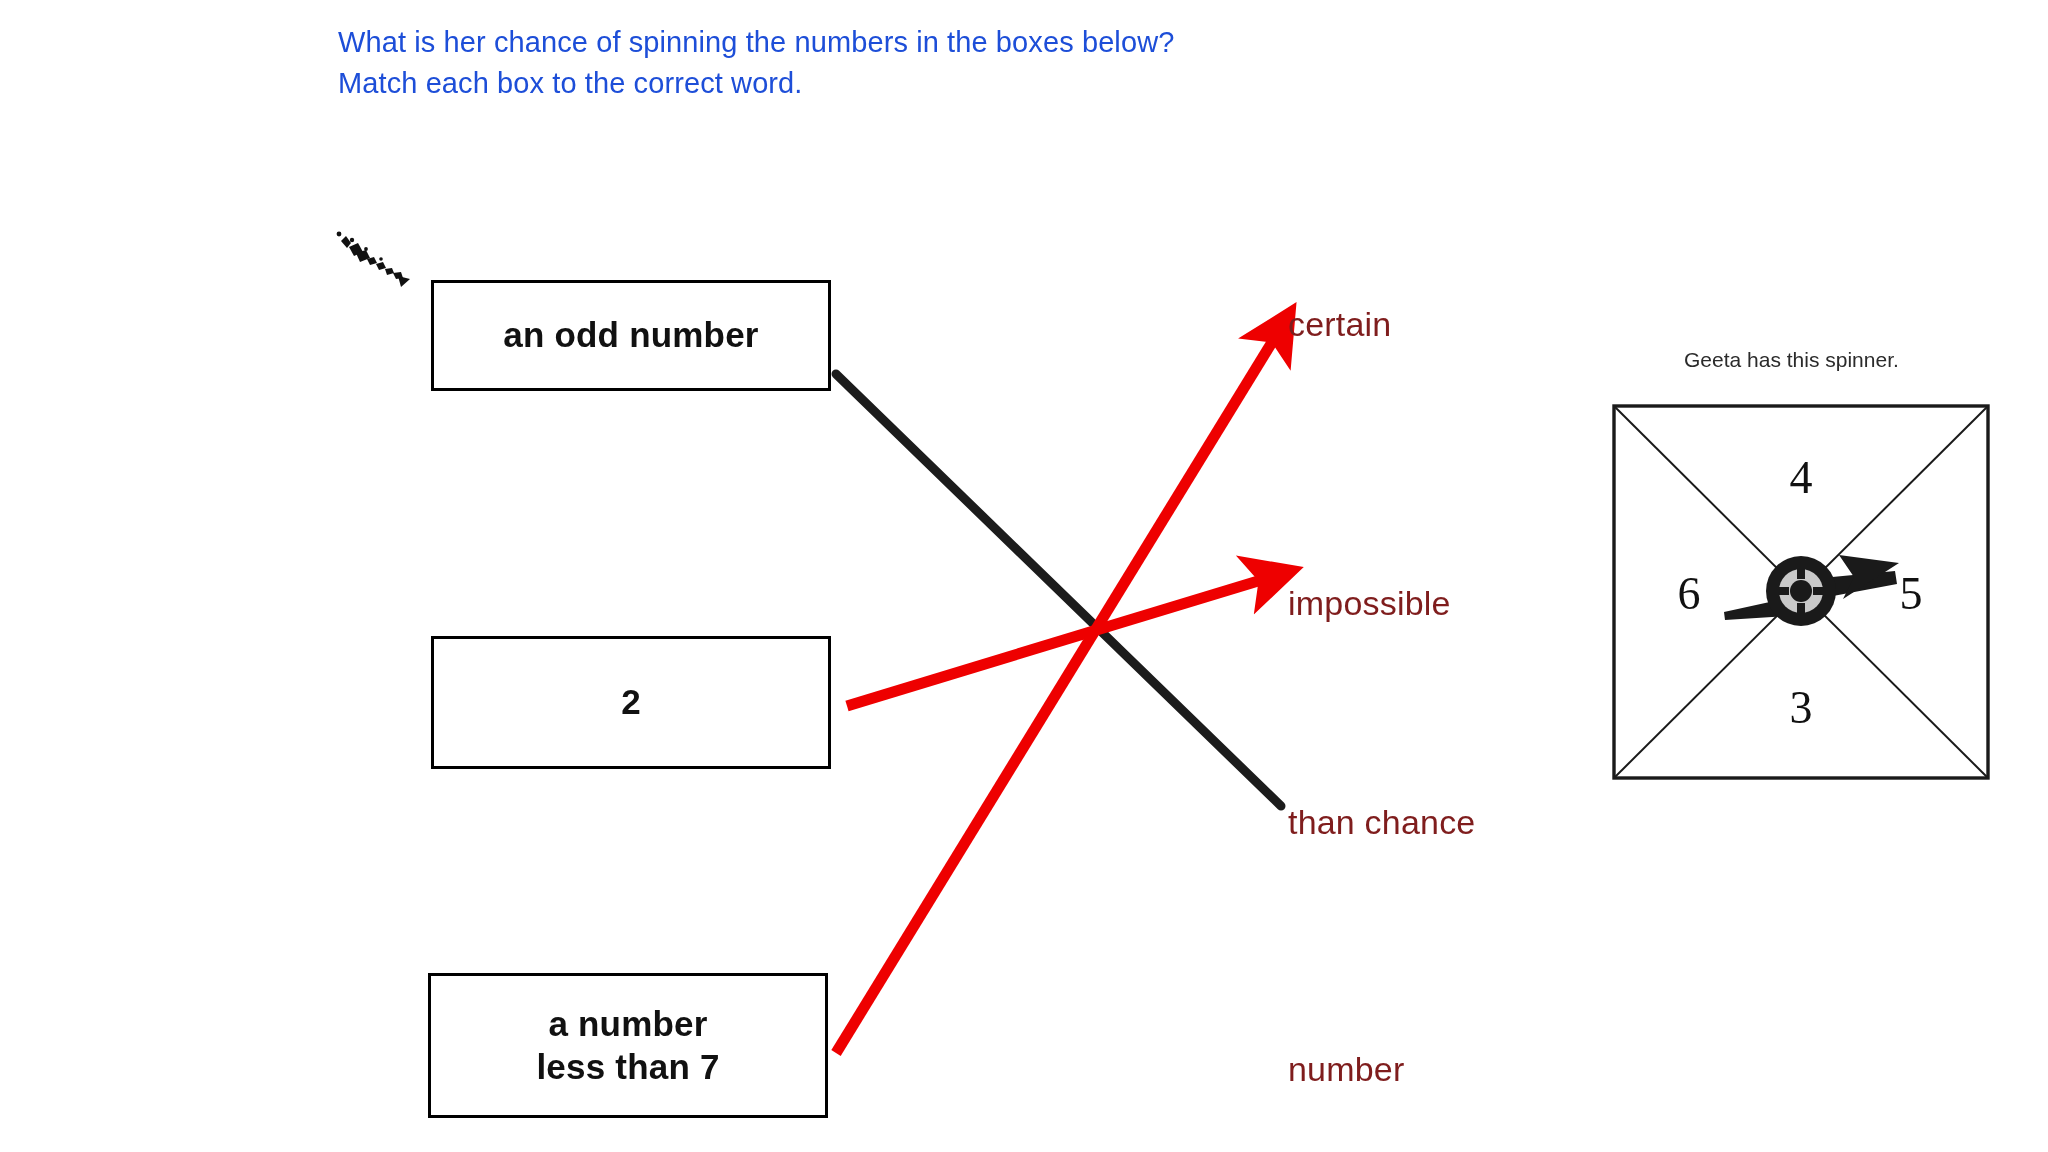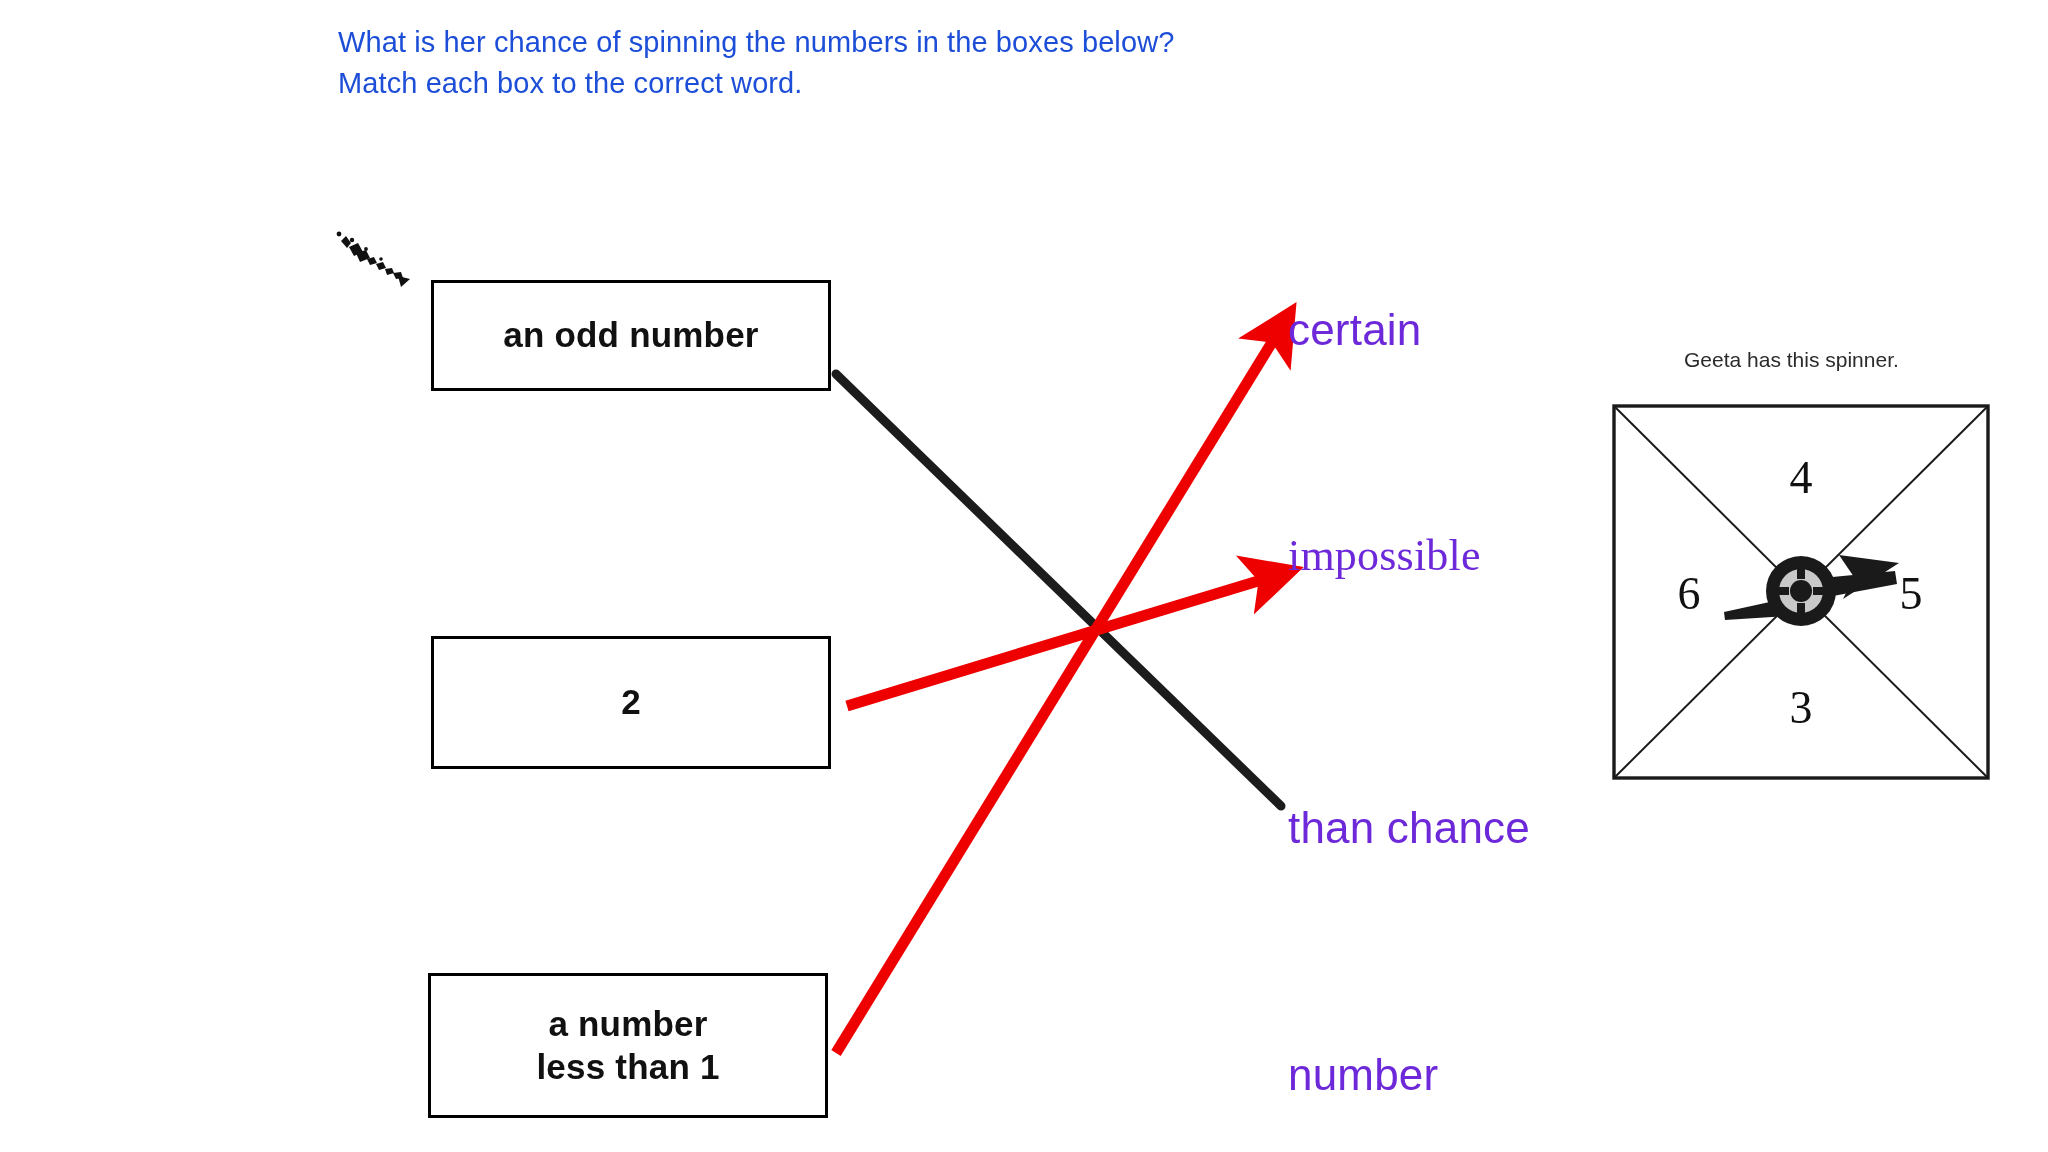--- a/index.html
+++ b/index.html
@@ -61,28 +61,28 @@
     white-space: pre-line;
     letter-spacing: 0.2px;
   }
   #box-odd      { left: 431px; top: 280px;  width: 400px; height: 111px; }
   #box-two      { left: 431px; top: 636px;  width: 400px; height: 133px; }
   #box-lessthan { left: 428px; top: 973px;  width: 400px; height: 145px; }
 
   
   .word {
     position: absolute;
-    font-size: 44px;
+    font-size: 34px;
     font-weight: 400;
-    color: #6d28d9;
+    color: #7f1d1d;
     white-space: nowrap;
     letter-spacing: 0.2px;
   }
   #word-certain     { left: 1288px; top: 305px; }
-  #word-impossible  { left: 1288px; top: 530px; font-family: Liberation Serif, serif; }
+  #word-impossible  { left: 1288px; top: 584px; }
   #word-evenchance  { left: 1288px; top: 803px; }
   #word-likely      { left: 1288px; top: 1050px; }
 
   
   #spinner-caption {
     position: absolute;
     left: 1684px;
     top: 348px;
     font-size: 21px;
     color: #2b2b2b;
@@ -137,21 +137,21 @@
       <circle cx="366" cy="249" r="1.9"></circle>
       <circle cx="381" cy="259" r="1.8"></circle>
     </g>
   </svg>
 
   <div class="opt-box" id="box-odd">an odd number</div>
 
   <div class="opt-box" id="box-two">2</div>
 
   <div class="opt-box" id="box-lessthan">a number
-less than 1</div>
+less than 7</div>
 
   <div class="word" id="word-certain">certain</div>
 
   <div class="word" id="word-impossible">impossible</div>
 
   <div class="word" id="word-evenchance">than chance</div>
 
   <div class="word" id="word-likely">number</div>
 
   <div id="spinner-caption">Geeta has this spinner.</div>

